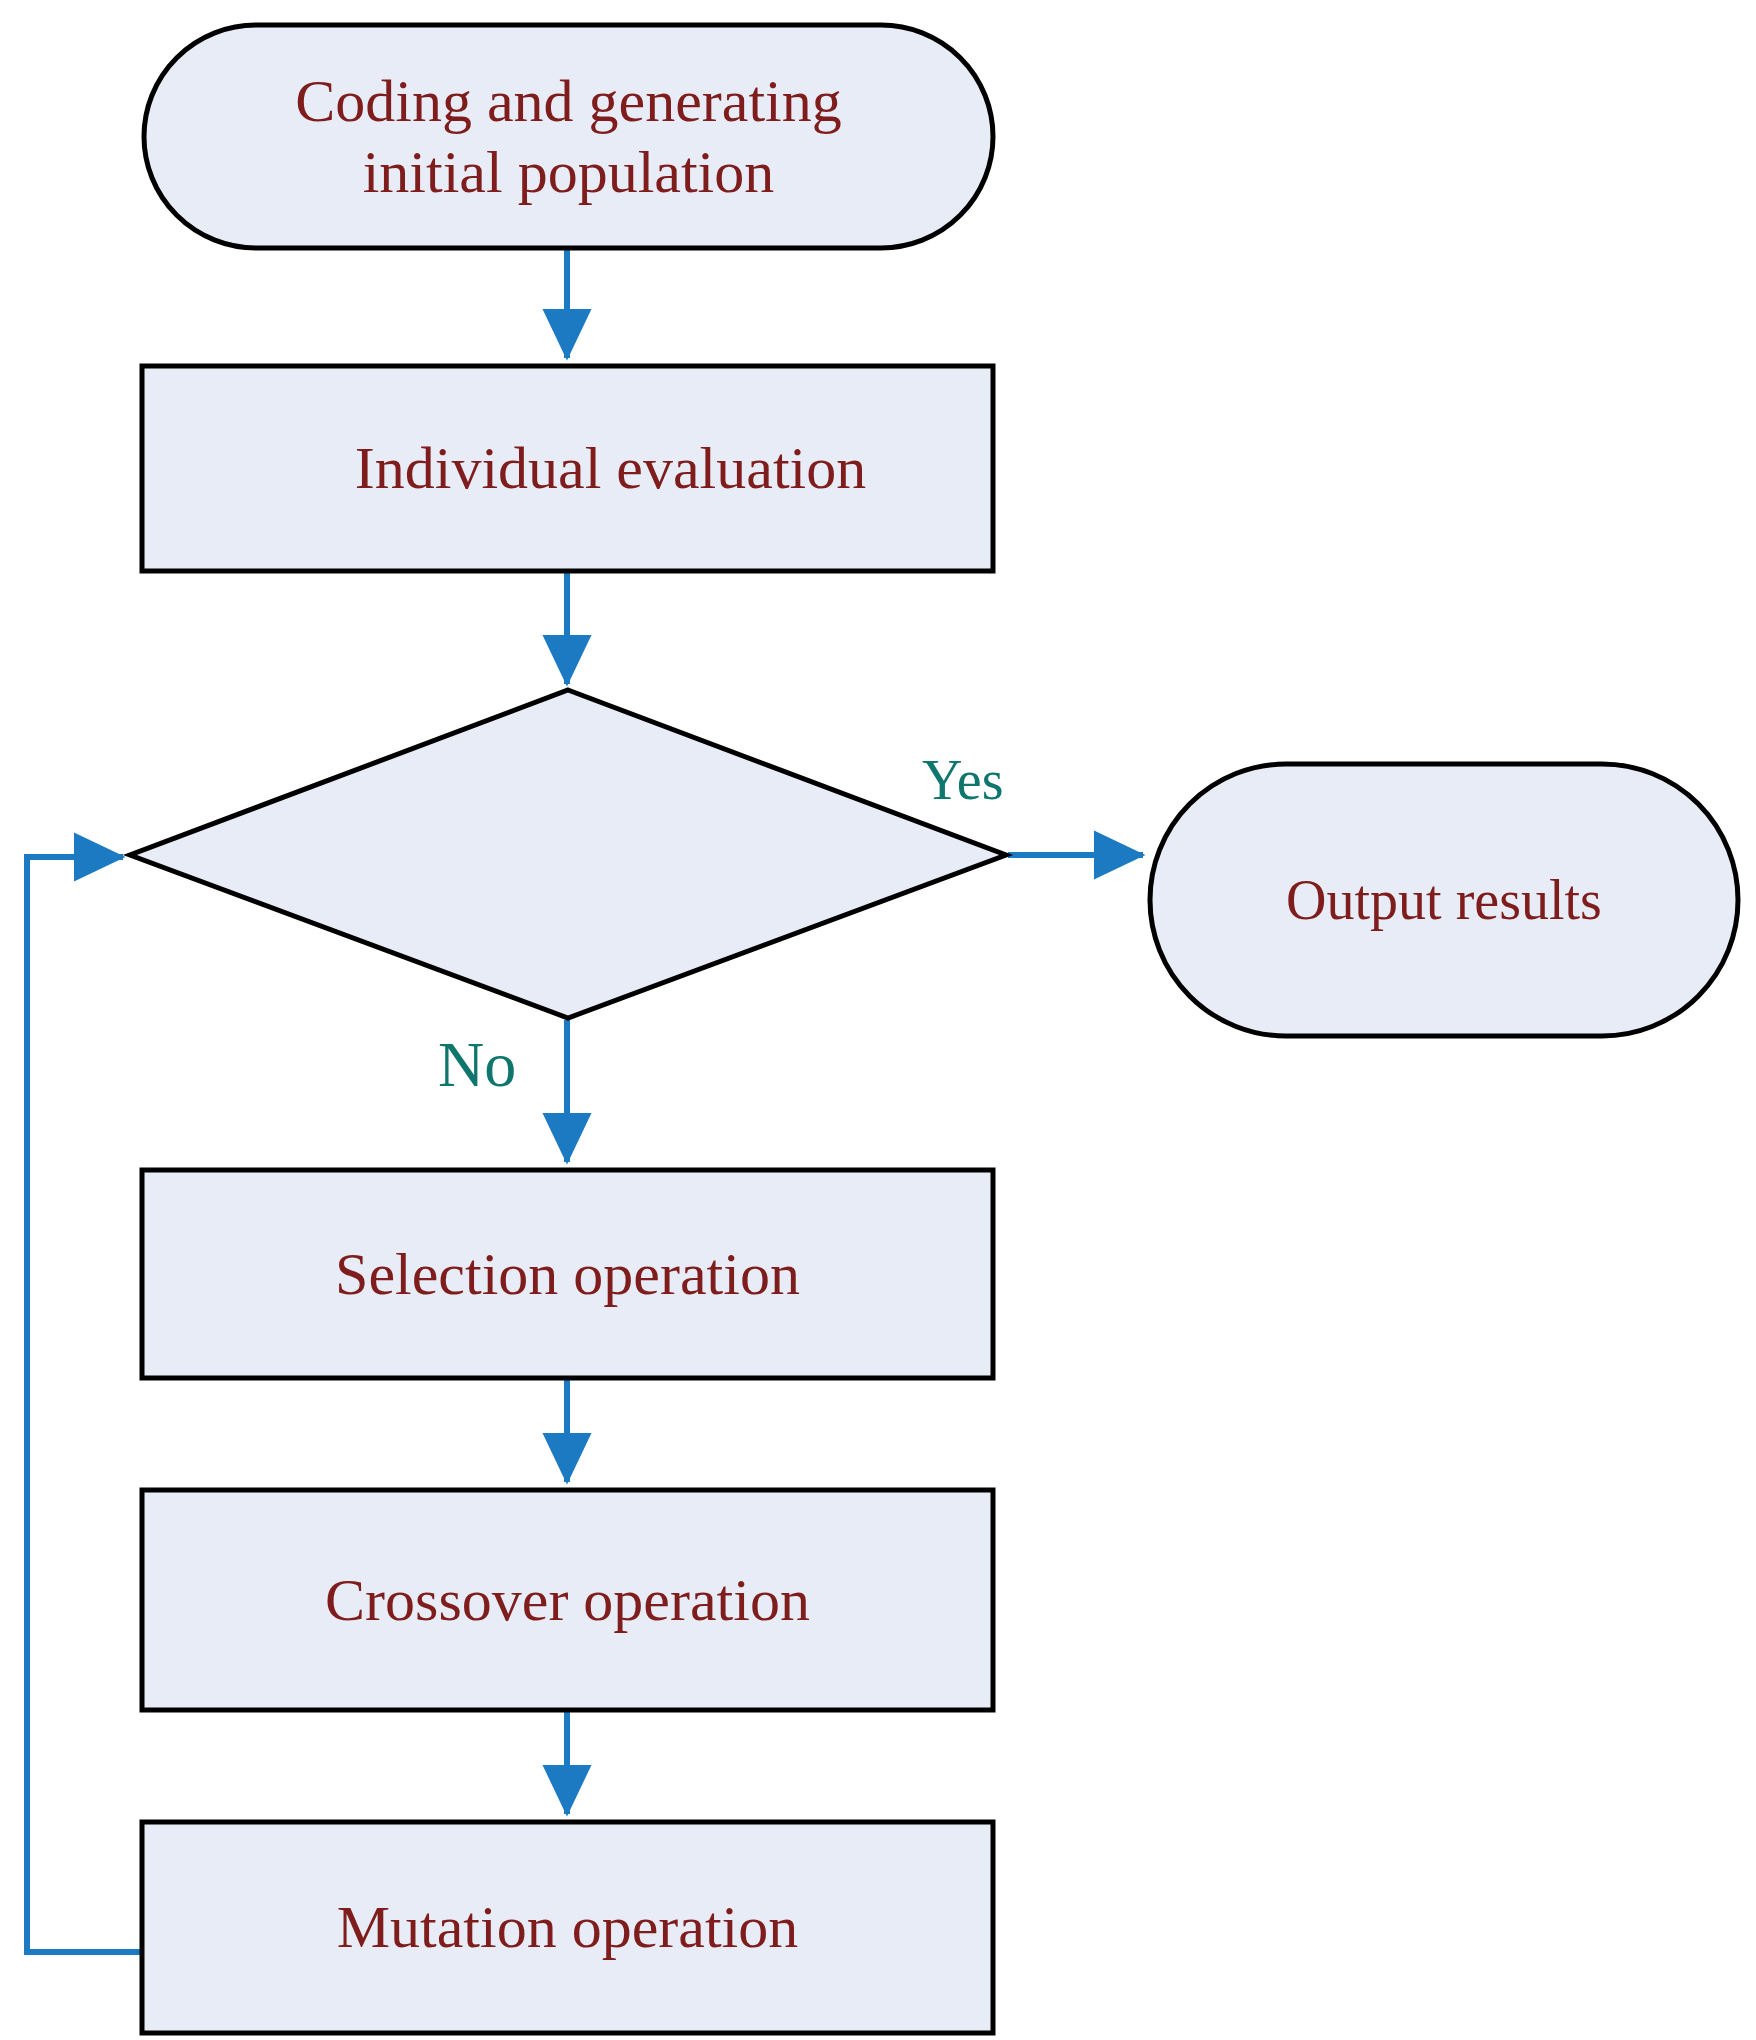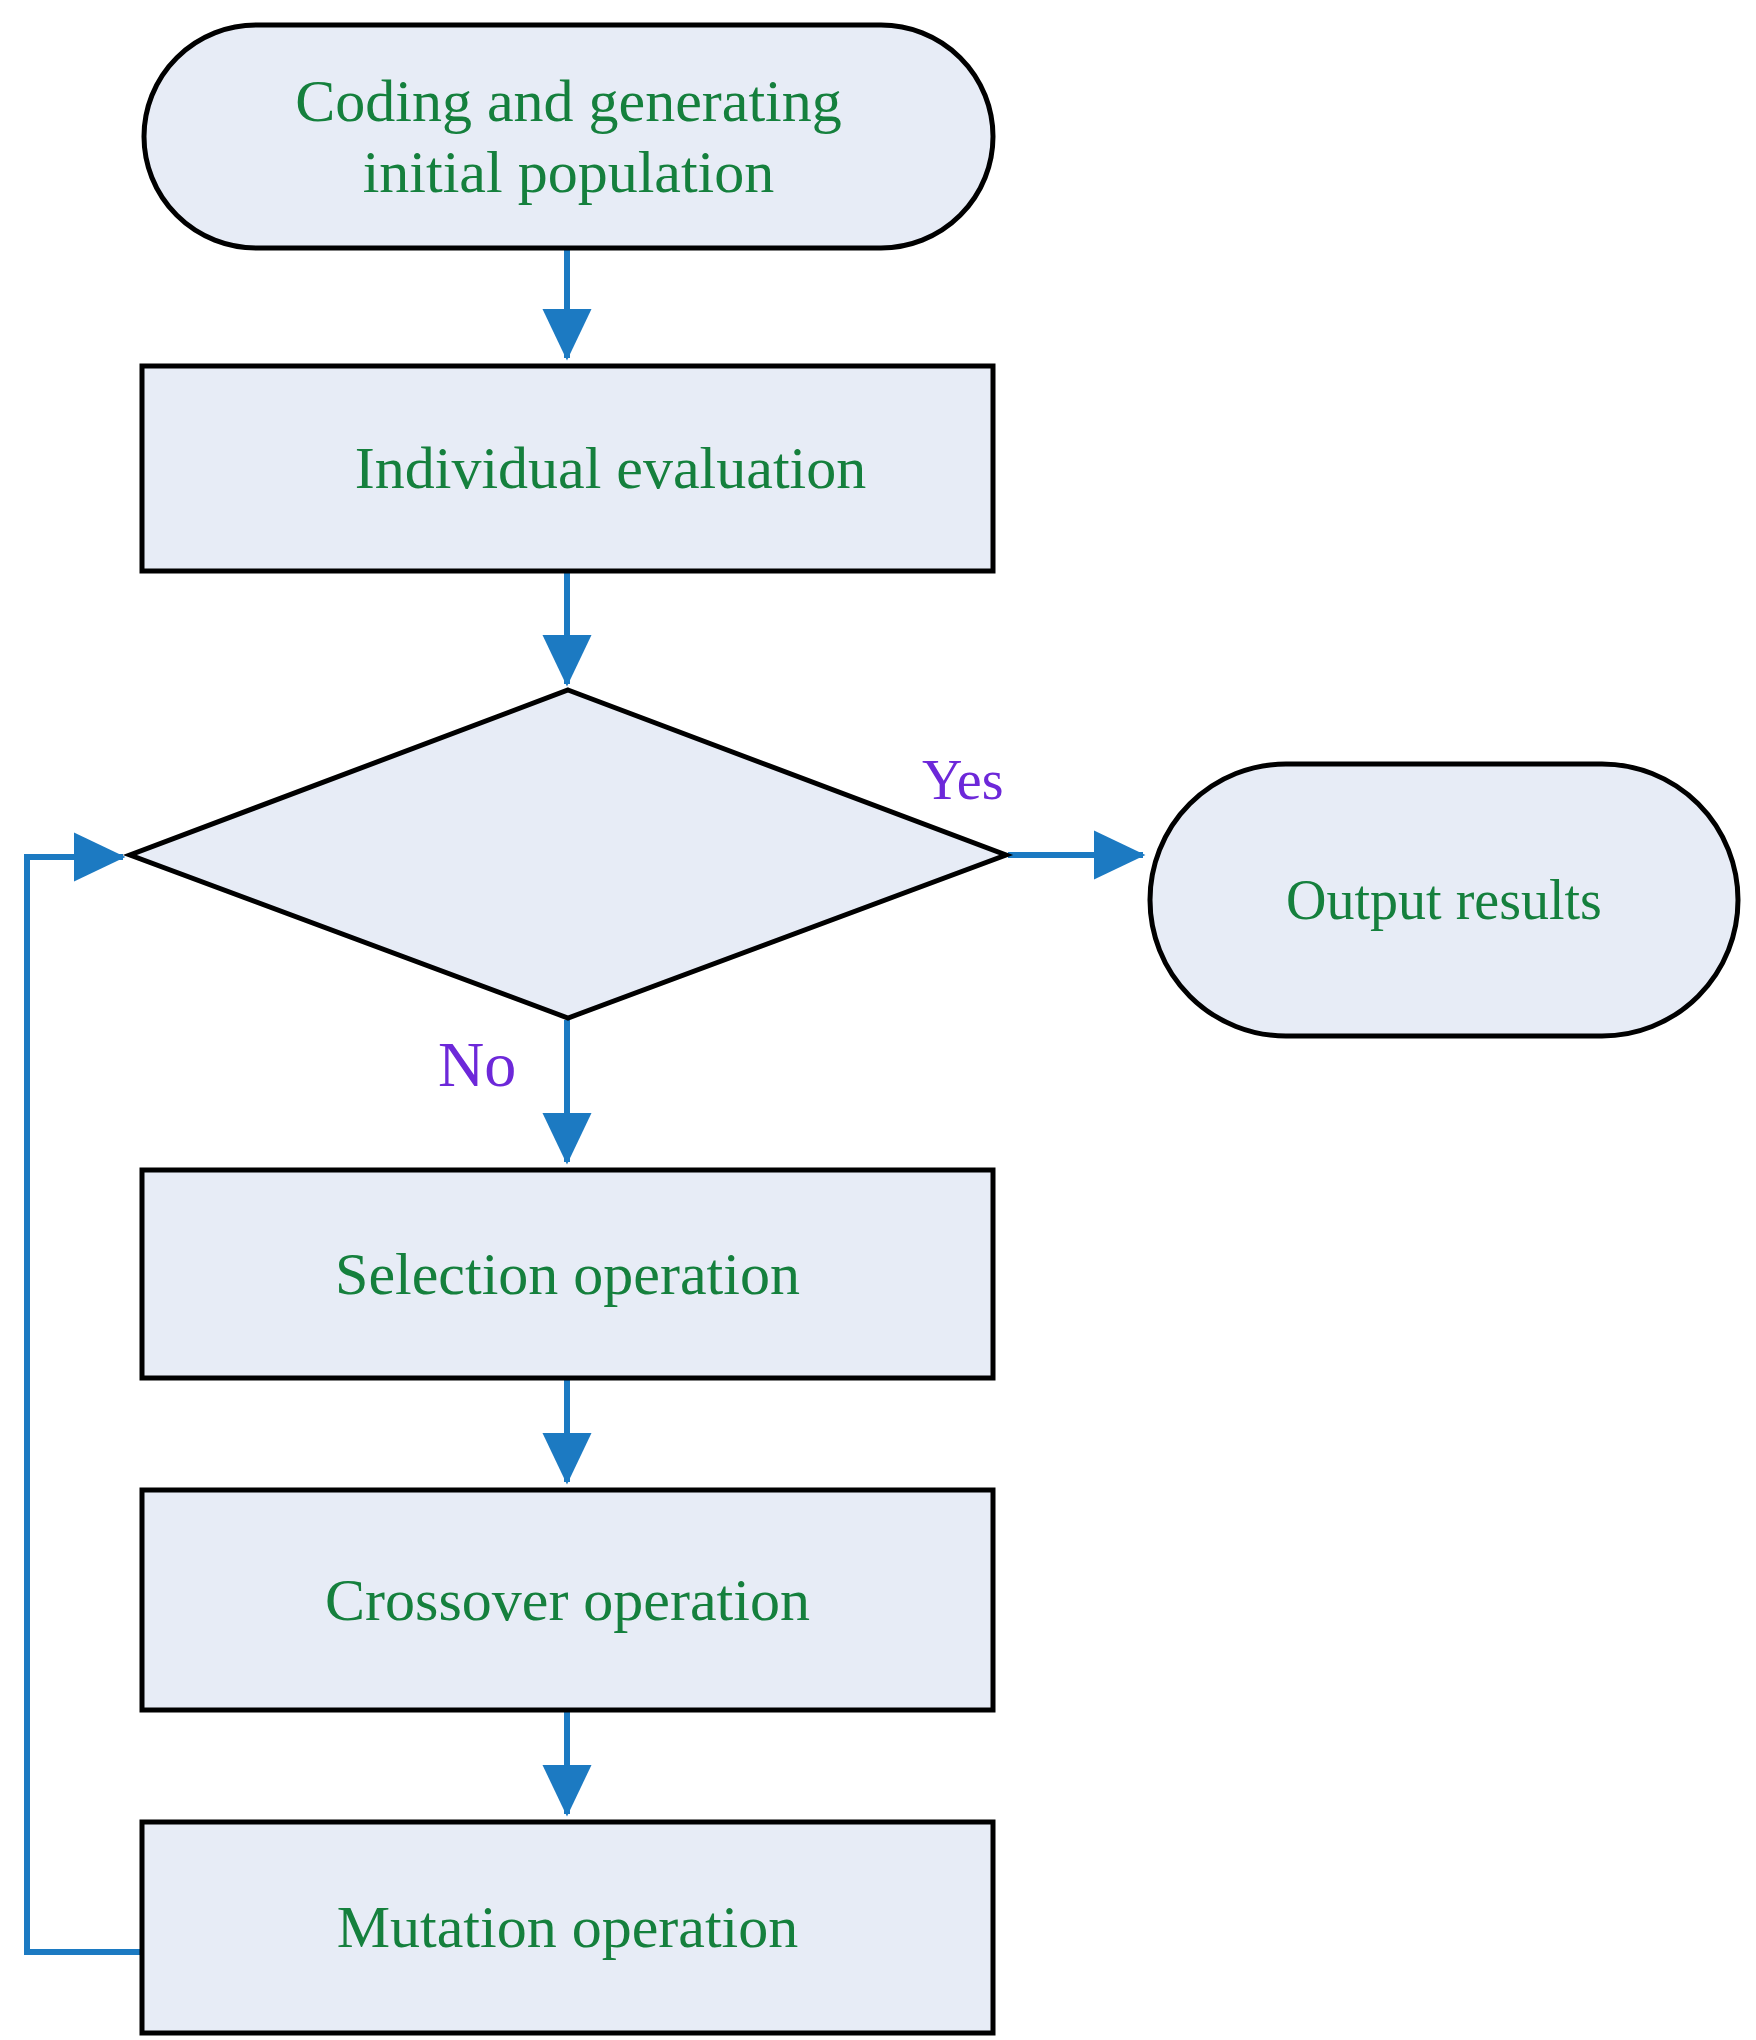--- a/index.html
+++ b/index.html
@@ -22,29 +22,29 @@
     top: 0;
     width: 1756px;
     height: 2040px;
   }
   .node-label {
     position: absolute;
     display: flex;
     align-items: center;
     justify-content: center;
     text-align: center;
-    color: #15803d;
+    color: #7f1d1d;
     font-family: "Liberation Serif", "DejaVu Serif", serif;
     line-height: 1.18;
     pointer-events: none;
     white-space: pre-line;
   }
   .edge-label {
     position: absolute;
-    color: #6d28d9;
+    color: #0f766e;
     font-family: "Liberation Serif", "DejaVu Serif", serif;
     white-space: nowrap;
     pointer-events: none;
   }
   .lbl-start   { left: 142px; top: 23px;   width: 853px; height: 227px; font-size: 60px; }
   .lbl-eval    { left: 140px; top: 364px;  width: 941px; height: 209px; font-size: 60px; }
   .lbl-dec     { left: 268px; top: 760px;  width: 600px; height: 190px; font-size: 52px; }
   .lbl-output  { left: 1148px; top: 762px; width: 592px; height: 276px; font-size: 56px; }
   .lbl-sel     { left: 140px; top: 1168px; width: 855px; height: 212px; font-size: 60px; border-radius: 17px; }
   .lbl-cross   { left: 140px; top: 1488px; width: 855px; height: 224px; font-size: 60px; }

